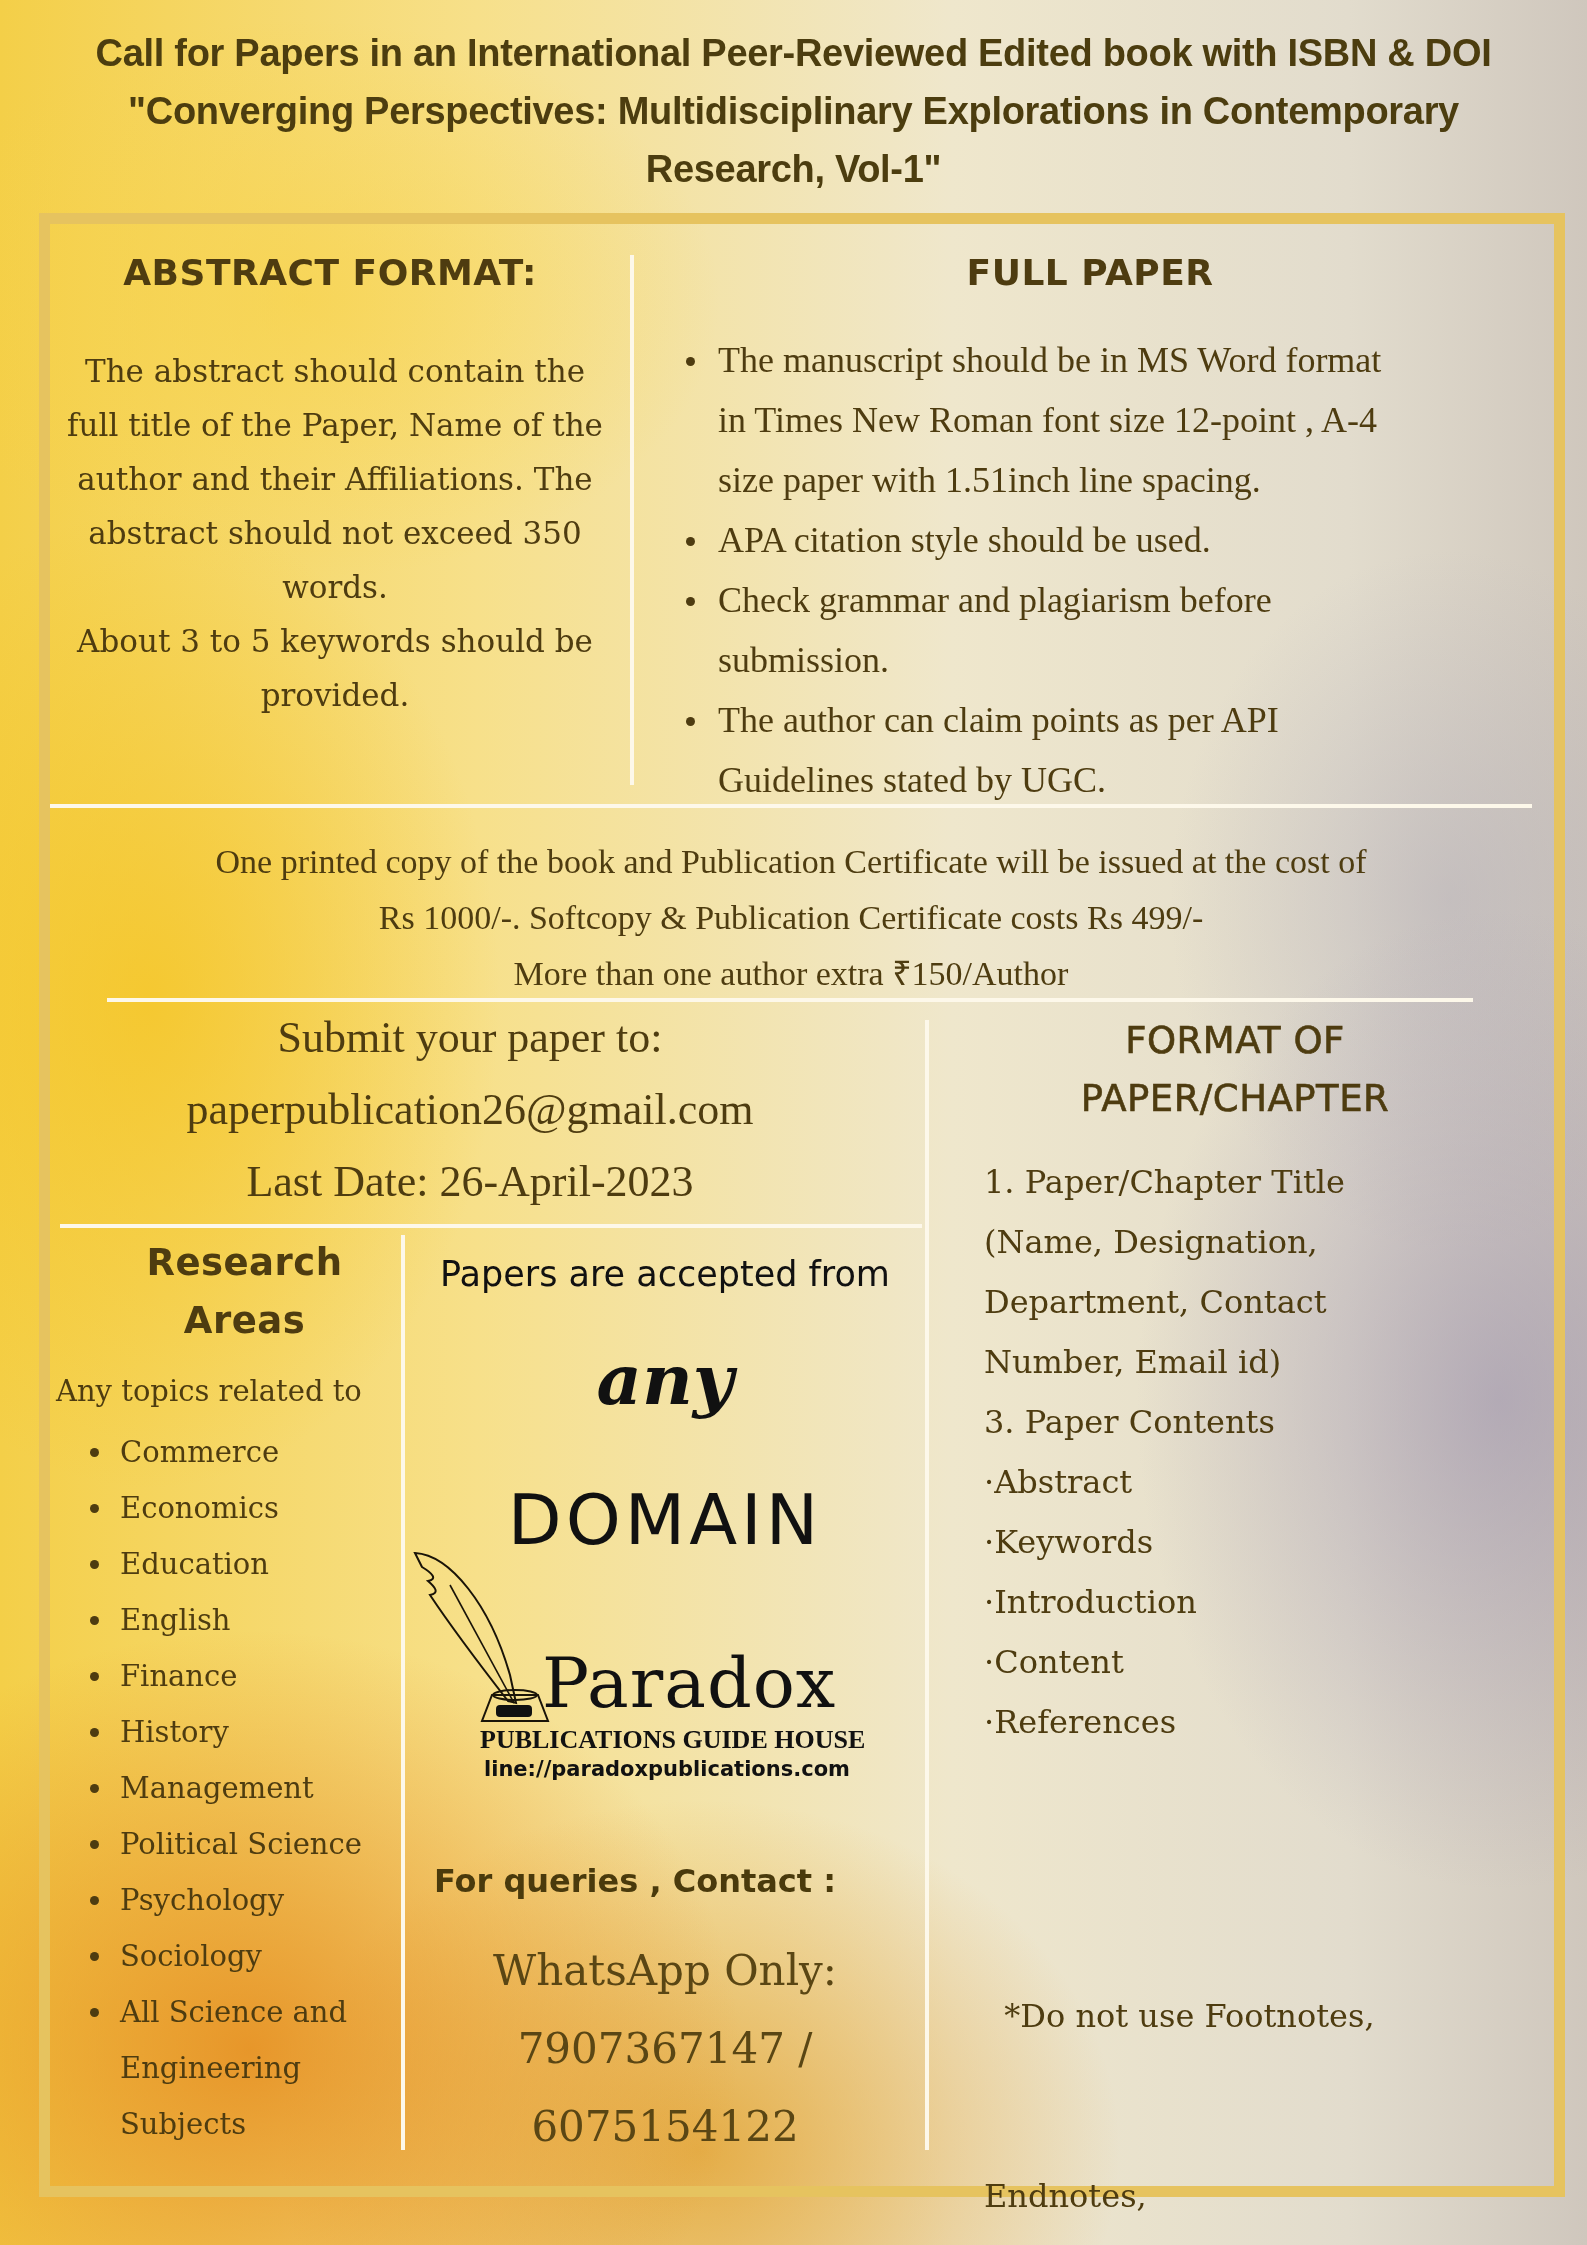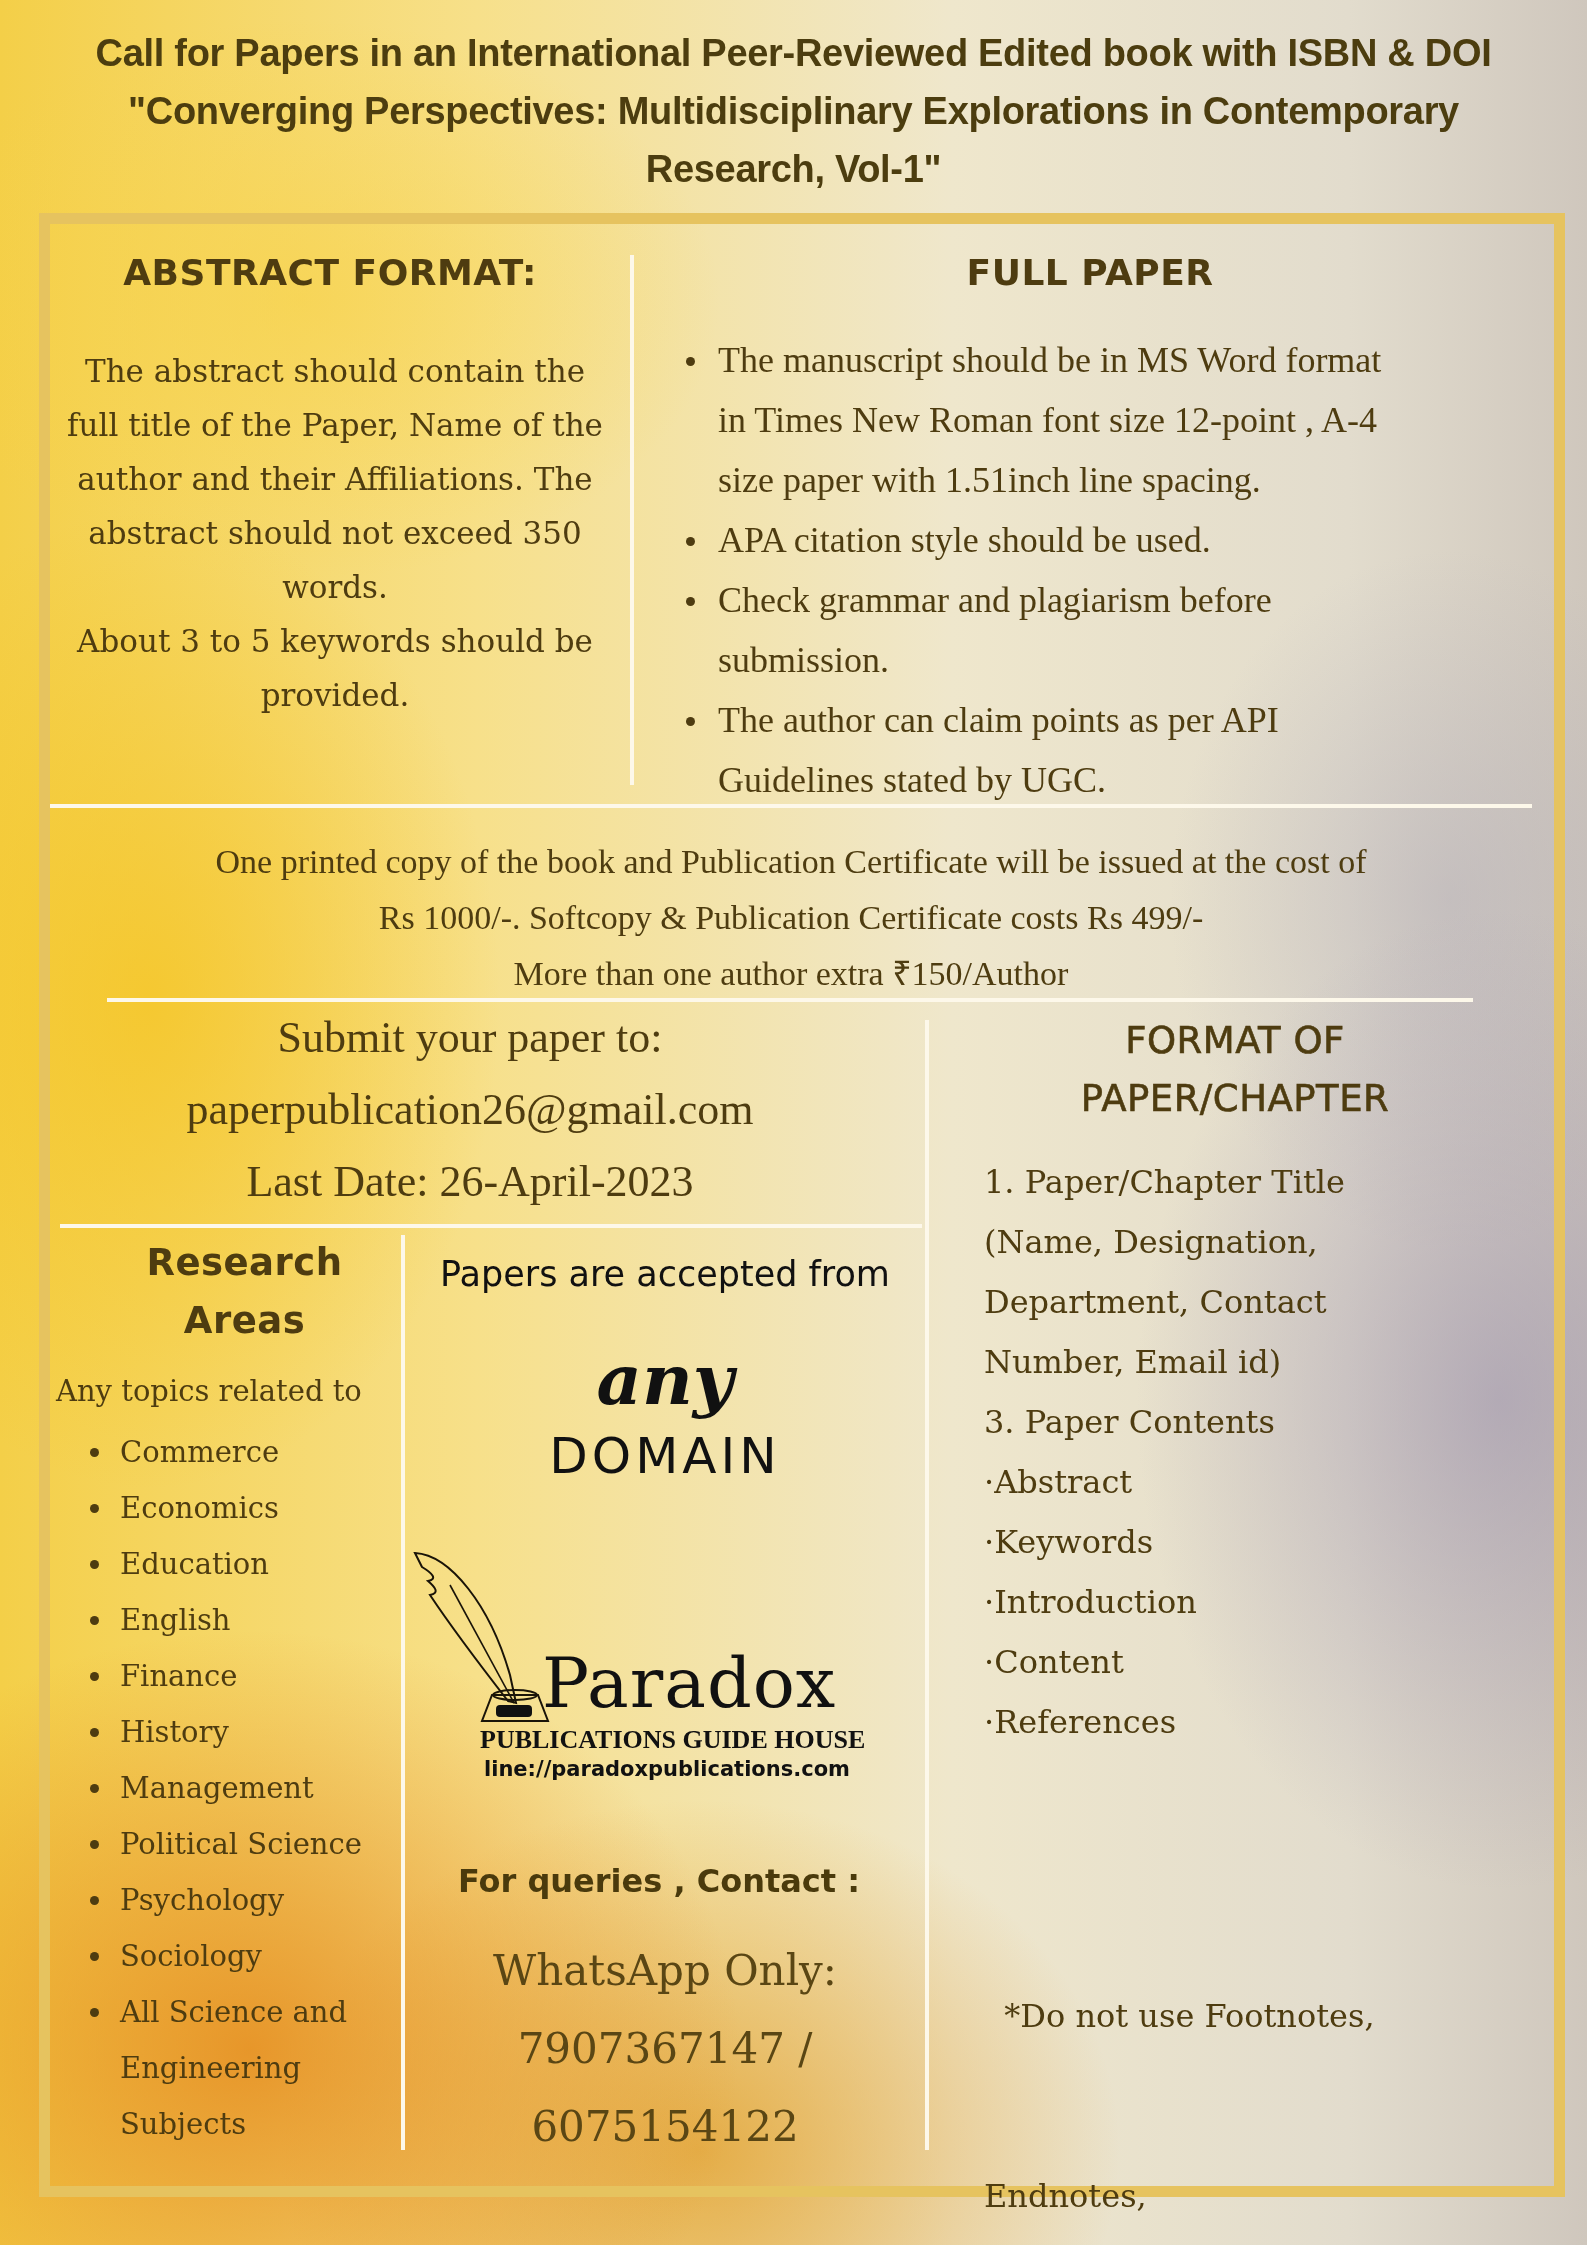--- a/index.html
+++ b/index.html
@@ -128,36 +128,36 @@
   <li><span>Sociology</span></li>
   <li>
     <div>All Science and</div>
     <div>Engineering</div>
     <div>Subjects</div>
   </li>
 </ul>
 
 <div class="abs center" style="left:405px; width:520px; top:1254px; font-family:'DejaVu Sans', sans-serif; font-size:35px; color:#111;">Papers are accepted from</div>
 <div class="abs center" style="left:405px; width:520px; top:1340px; font-family:'DejaVu Serif', serif; font-style:italic; font-weight:bold; font-size:70px; color:#111; line-height:80px;">any</div>
-<div class="abs center" style="left:405px; width:520px; top:1416px; font-family:'DejaVu Sans', sans-serif; font-size:50px; letter-spacing:4px; color:#111; line-height:80px;">DOMAIN</div>
+<div class="abs center" style="left:405px; width:520px; top:1480px; font-family:'DejaVu Sans', sans-serif; font-size:70px; letter-spacing:4px; color:#111; line-height:80px;">DOMAIN</div>
 
 <div class="abs" style="left:410px; top:1545px; width:500px; height:240px;">
   <svg width="140" height="180" viewBox="0 0 140 180" style="position:absolute; left:0; top:0;">
     <path d="M5 8 C40 10 80 60 100 130 L106 158 L98 156 C70 120 40 80 20 50 C30 48 25 42 18 36 C28 34 22 28 12 22 Z" fill="none" stroke="#1a1408" stroke-width="2"></path>
     <path d="M40 40 L104 158" stroke="#1a1408" stroke-width="1.6" fill="none"></path>
     <path d="M82 150 L128 150 L138 176 L72 176 Z" fill="none" stroke="#1a1408" stroke-width="2"></path>
     <ellipse cx="105" cy="150" rx="22" ry="5" fill="none" stroke="#1a1408" stroke-width="2"></ellipse>
     <rect x="86" y="160" width="36" height="12" rx="4" fill="#111"></rect>
   </svg>
   <div style="position:absolute; left:132px; top:98px; font-family:'DejaVu Serif', serif; font-size:70px; font-weight:300; color:#111; line-height:80px; letter-spacing:1px;">Paradox</div>
   <div style="position:absolute; left:70px; top:180px; font-family:'Liberation Serif', serif; font-weight:bold; font-size:26px; color:#111; white-space:nowrap;">PUBLICATIONS GUIDE HOUSE</div>
   <div style="position:absolute; left:74px; top:212px; font-family:'DejaVu Sans', sans-serif; font-weight:bold; font-size:21px; color:#111; white-space:nowrap;">line://paradoxpublications.com</div>
 </div>
 
-<div class="abs center" style="left:405px; width:460px; top:1862px; font-family:'DejaVu Sans', sans-serif; font-weight:bold; font-size:32px; color:#4a3a0c; white-space:nowrap;padding-left:24px;">For queries , Contact :</div>
+<div class="abs center" style="left:405px; width:460px; top:1862px; font-family:'DejaVu Sans', sans-serif; font-weight:bold; font-size:32px; color:#4a3a0c; white-space:nowrap;">For queries , Contact :</div>
 <div class="abs center body-serif" style="left:405px; width:520px; top:1932px; font-size:42px; line-height:78px; color:#5a4614;">
   <div>WhatsApp Only:</div>
   <div>7907367147 /</div>
   <div>6075154122</div>
 </div>
 
 <div class="abs hdr" style="left:935px; width:600px; top:1012px; font-size:37px; line-height:58px; font-weight:normal; -webkit-text-stroke:0.6px #4e3c10;">
   <div>FORMAT OF</div>
   <div>PAPER/CHAPTER</div>
 </div>

